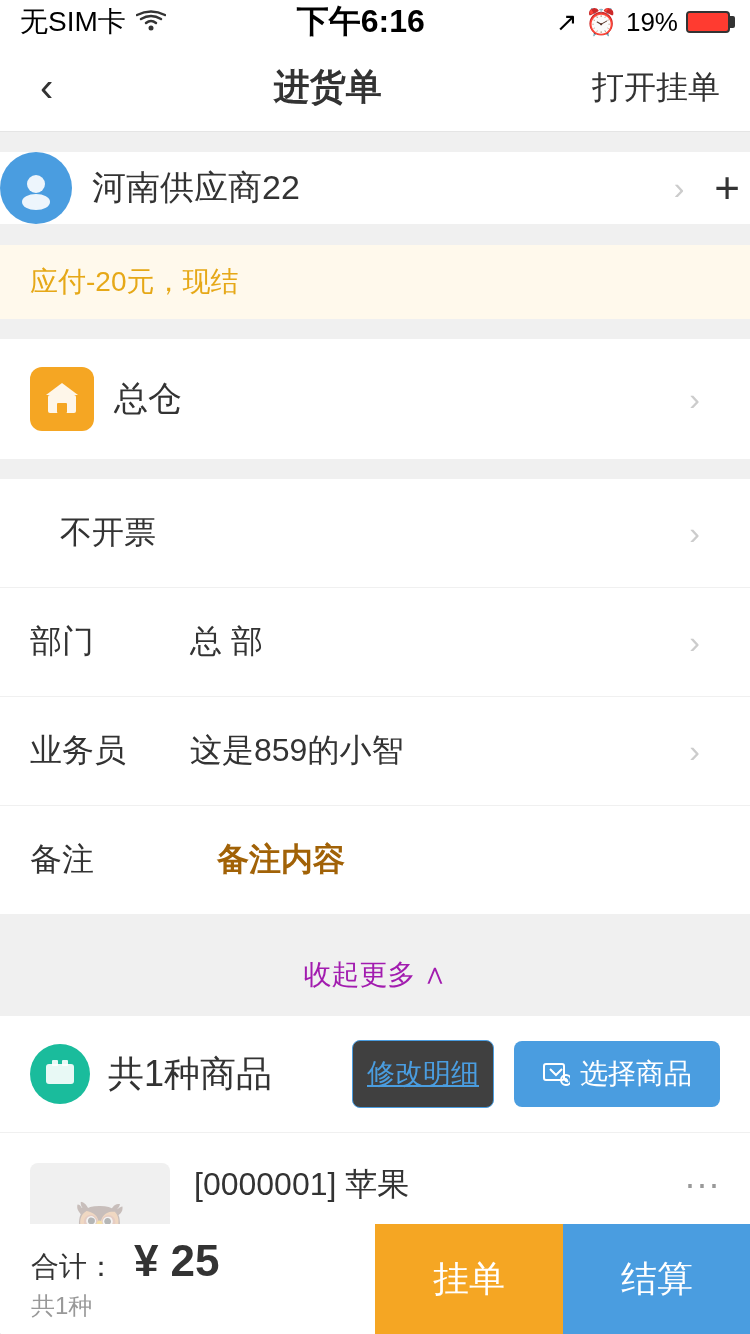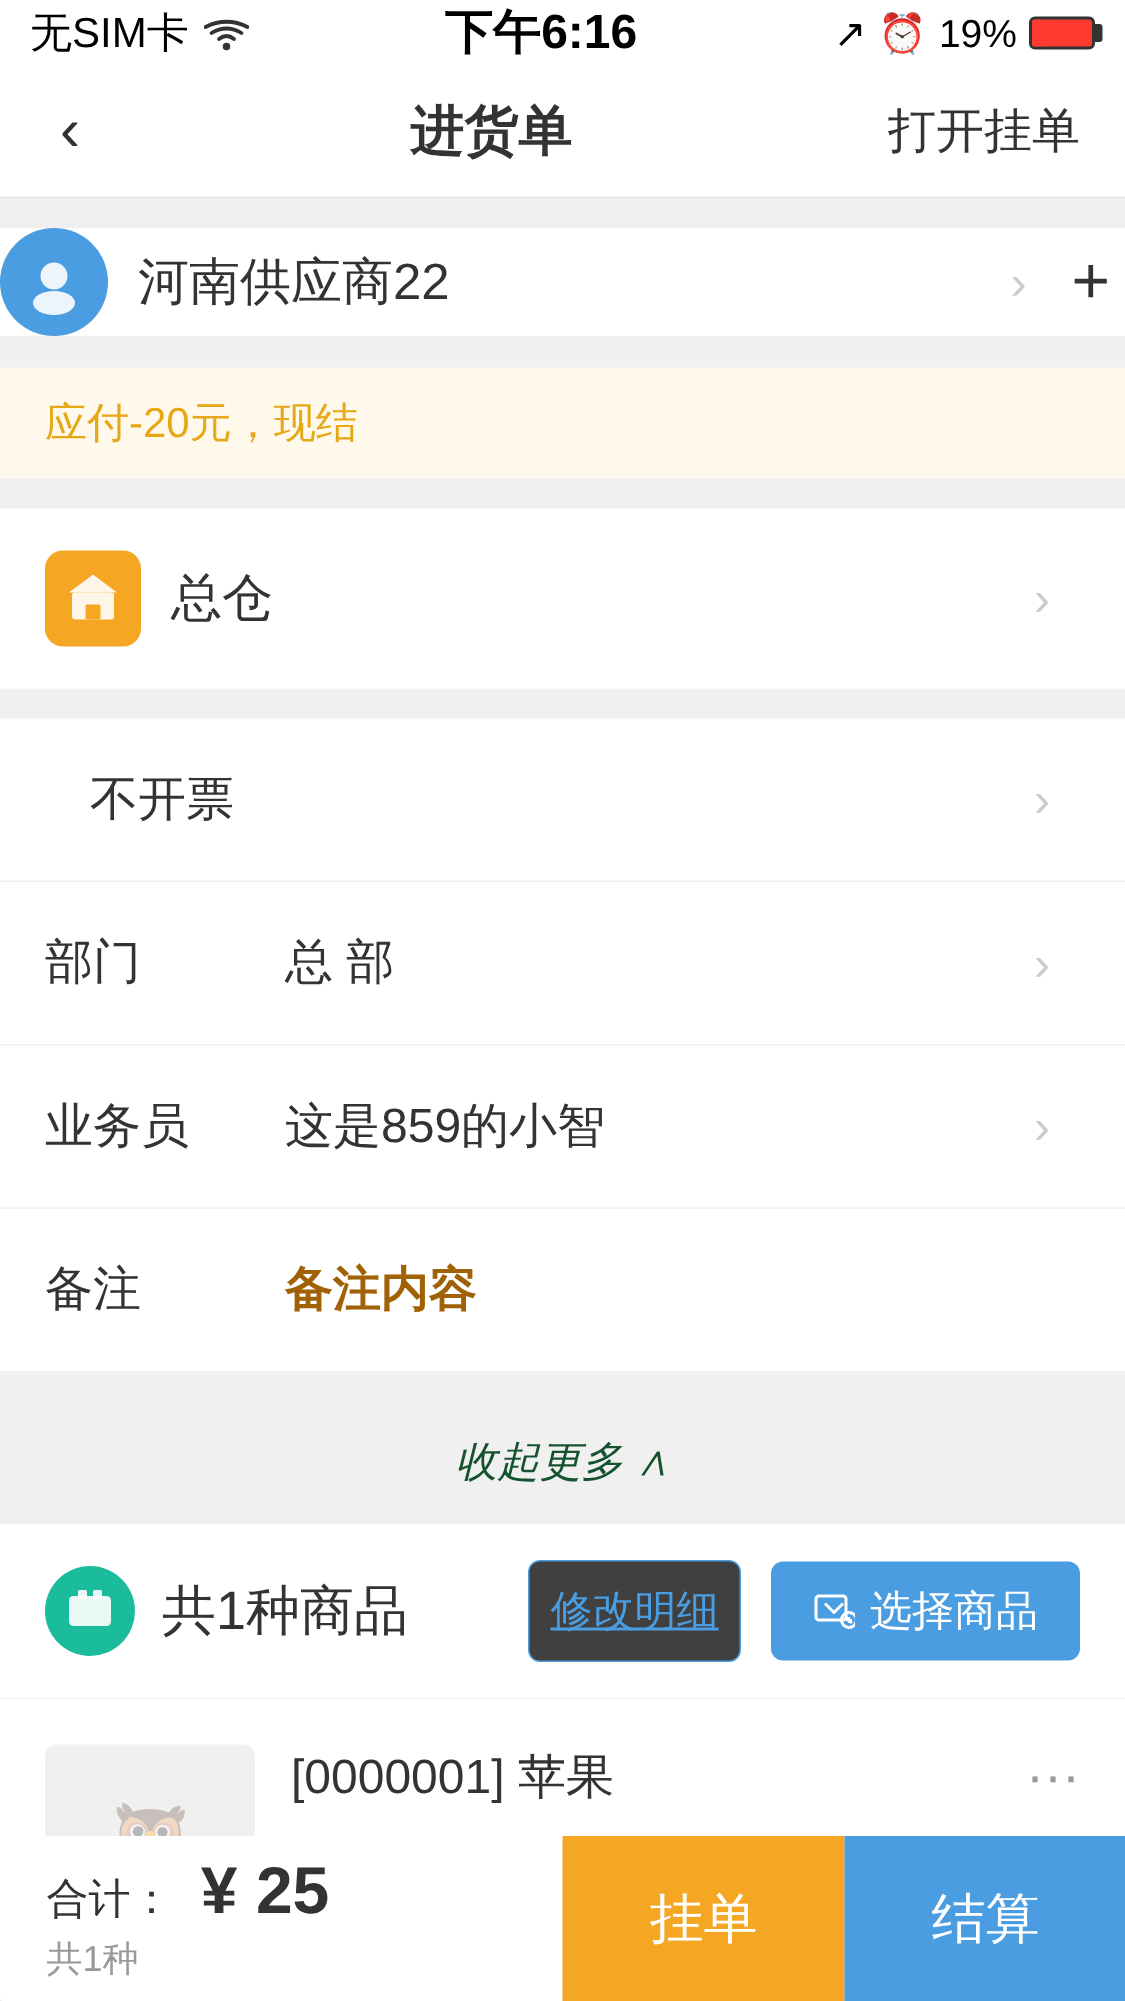--- a/index.html
+++ b/index.html
@@ -17,21 +17,21 @@
     .status-bar {
       background: #fff;
       height: 44px;
       display: flex;
       align-items: center;
       justify-content: space-between;
       padding: 0 20px;
       font-size: 28px;
       font-weight: 500;
     }
-    .status-left { display: flex; align-items: flex-end; gap: 10px; }
+    .status-left { display: flex; align-items: center; gap: 10px; }
     .status-center { font-size: 32px; font-weight: 600; }
     .status-right { display: flex; align-items: center; gap: 8px; font-size: 26px; }
     .battery-icon {
       display: inline-block;
       width: 44px; height: 22px;
       border: 2px solid #333;
       border-radius: 4px;
       position: relative;
       background: #ff3b30;
     }
@@ -173,23 +173,22 @@
       color: #a16207;
       font-weight: bold;
     }
 
     
     .collapse-bar {
       background: #f0f0f0;
       text-align: center;
       padding: 22px;
       font-size: 28px;
-      color: #14532d;
-      cursor: pointer;
-      font-style: italic;
+      color: #a21caf;
+      cursor: pointer;
     }
 
     
     .product-header {
       display: flex;
       align-items: center;
       padding: 24px 30px;
       background: #fff;
       border-bottom: 1px solid #f0f0f0;
     }
@@ -402,21 +401,21 @@
     <div class="form-row">
       <span class="form-label">部门</span>
       <span class="form-value">总 部</span>
       <span class="chevron-right">›</span>
     </div>
     <div class="form-row">
       <span class="form-label">业务员</span>
       <span class="form-value">这是859的小智</span>
       <span class="chevron-right">›</span>
     </div>
-    <div class="form-row" style="border-bottom:none;">
+    <div class="form-row" style="border-bottom:none;gap:27px;">
       <span class="form-label">备注</span>
       <span class="form-value placeholder">备注内容</span>
     </div>
   </div>
 
   <div class="collapse-bar">收起更多 ∧</div>
 
   <div class="card" style="margin-top:0;">
     <div class="product-header">
       <div class="product-count-icon">

